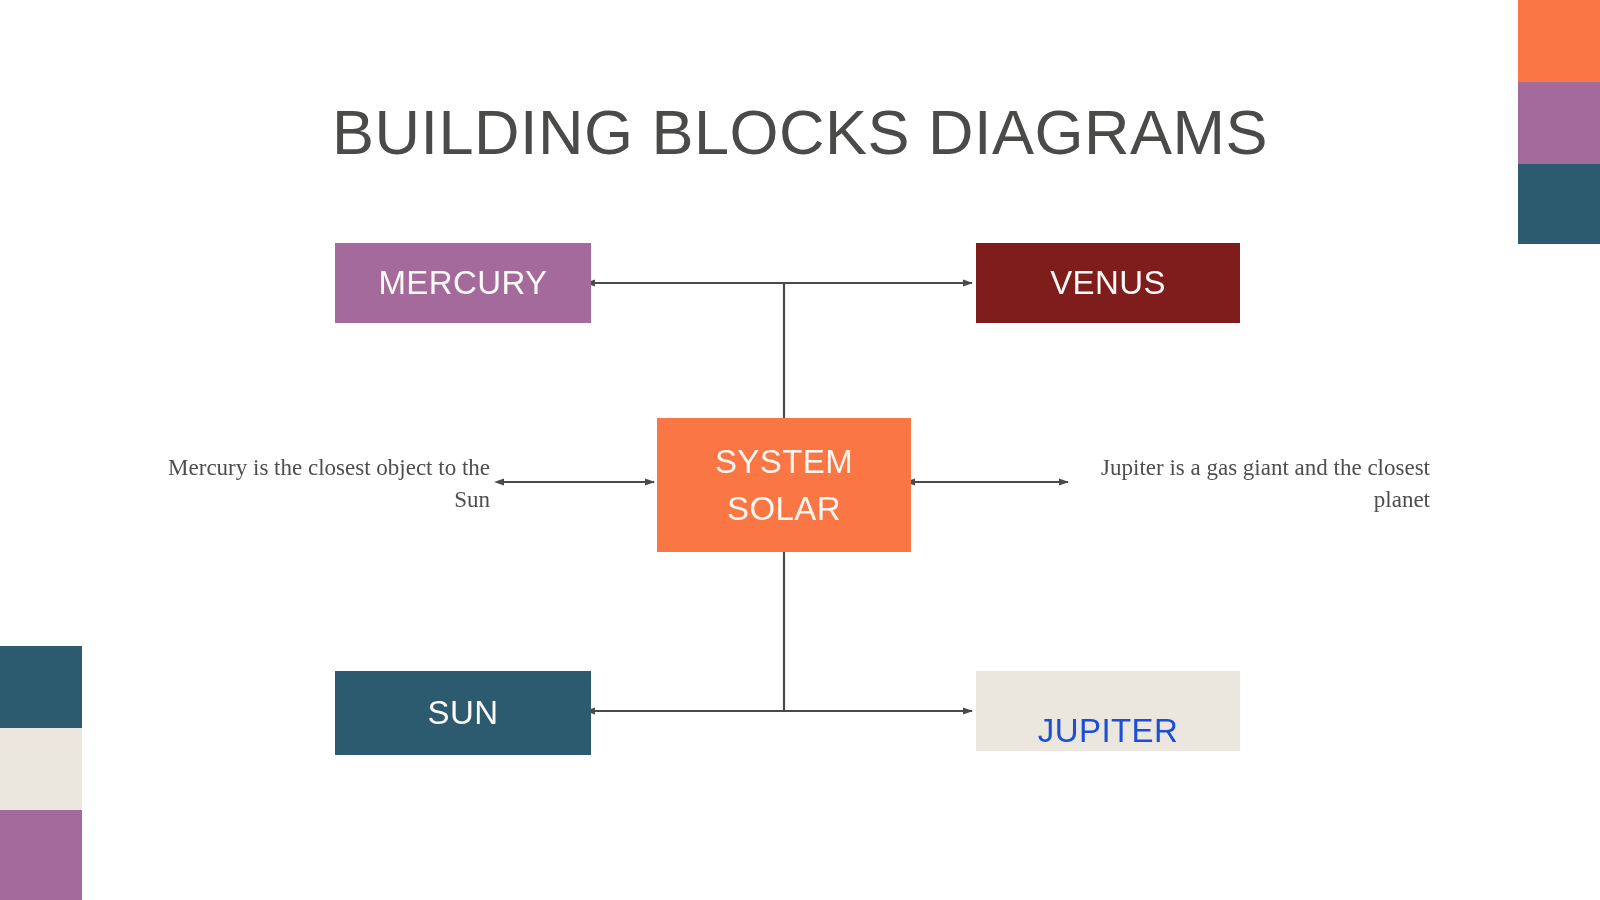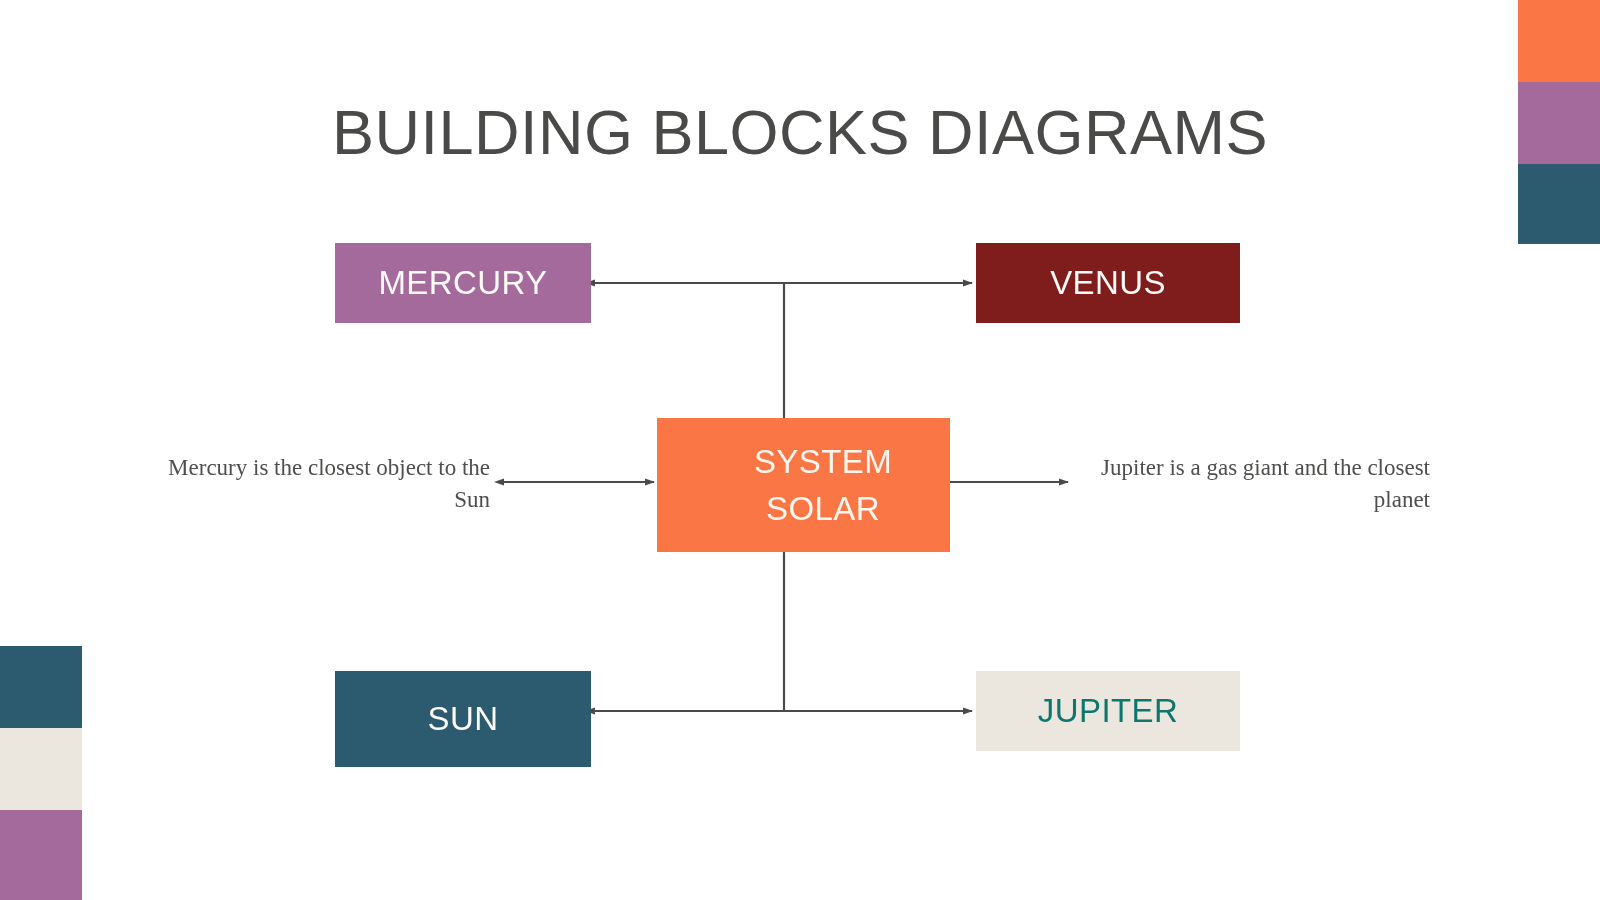--- a/index.html
+++ b/index.html
@@ -82,25 +82,24 @@
     background: #2c5a6e;
     color: #fdf9f5;
   }
   #box-system-solar {
     left: 657px; top: 418px;
     width: 254px; height: 134px;
     background: #fa7644;
     color: #fdf6ef;
     flex-direction: column;
     line-height: 47px;
-    padding-left: 39px;
   }
   #box-sun {
     left: 335px; top: 671px;
-    width: 256px; height: 96px;
+    width: 256px; height: 84px;
     background: #2c5a6e;
     color: #fdf9f5;
   }
   #box-jupiter {
     left: 976px; top: 671px;
     width: 264px; height: 80px;
     background: #ebe7df;
     color: #4a4a48;
   }
 
@@ -184,20 +183,20 @@
 
   <div class="node-box" id="box-system-solar" style="background: rgb(250, 118, 68); color: rgb(253, 246, 239);">
     <span>SYSTEM</span>
     <span>SOLAR</span>
   </div>
 
   <div class="node-box" id="box-sun" style="background: rgb(44, 90, 110); color: rgb(253, 249, 245);">
     <span>SUN</span>
   </div>
 
-  <div class="node-box" id="box-jupiter" style="background: rgb(235, 231, 223); color: #0f766e;">
+  <div class="node-box" id="box-jupiter" style="background: rgb(235, 231, 223); color: #1d4ed8; align-items: flex-end;">
     <span>JUPITER</span>
   </div>
 
   <div class="side-note" id="note-left">Mercury is the closest object to the Sun</div>
   <div class="side-note" id="note-right">Jupiter is a gas giant and the closest planet</div>
 
 </div>
 
 </body></html>

